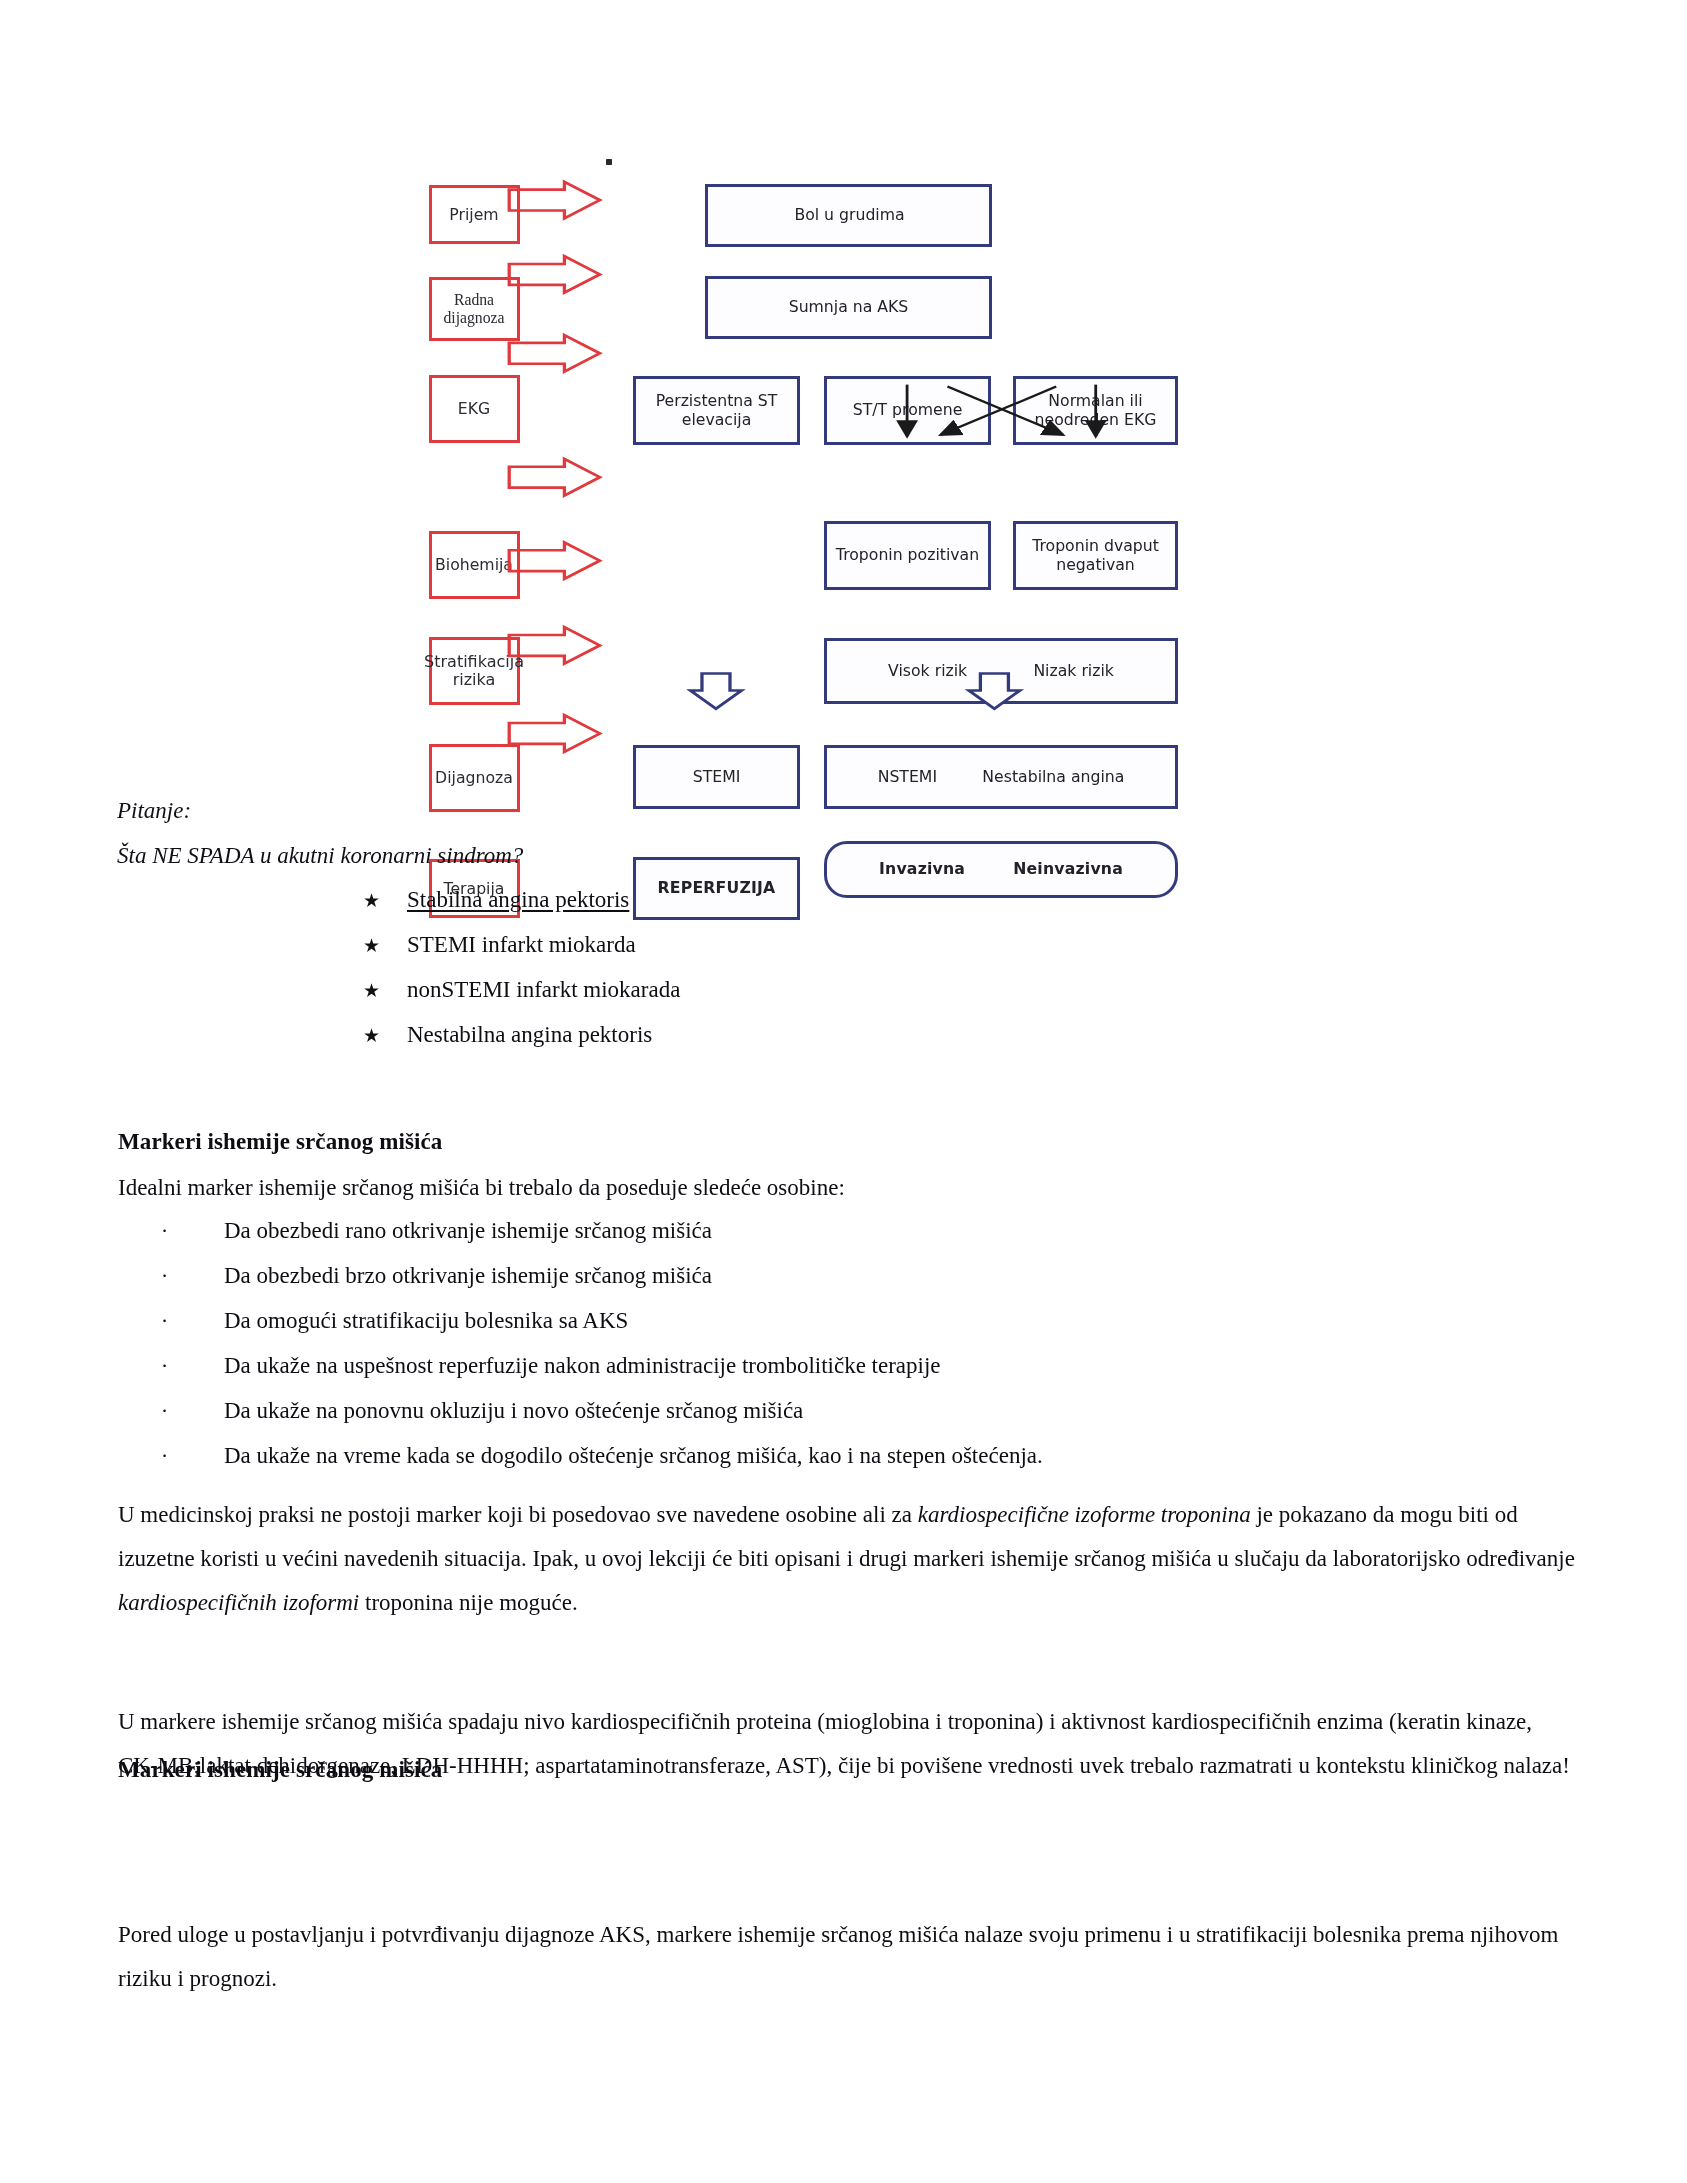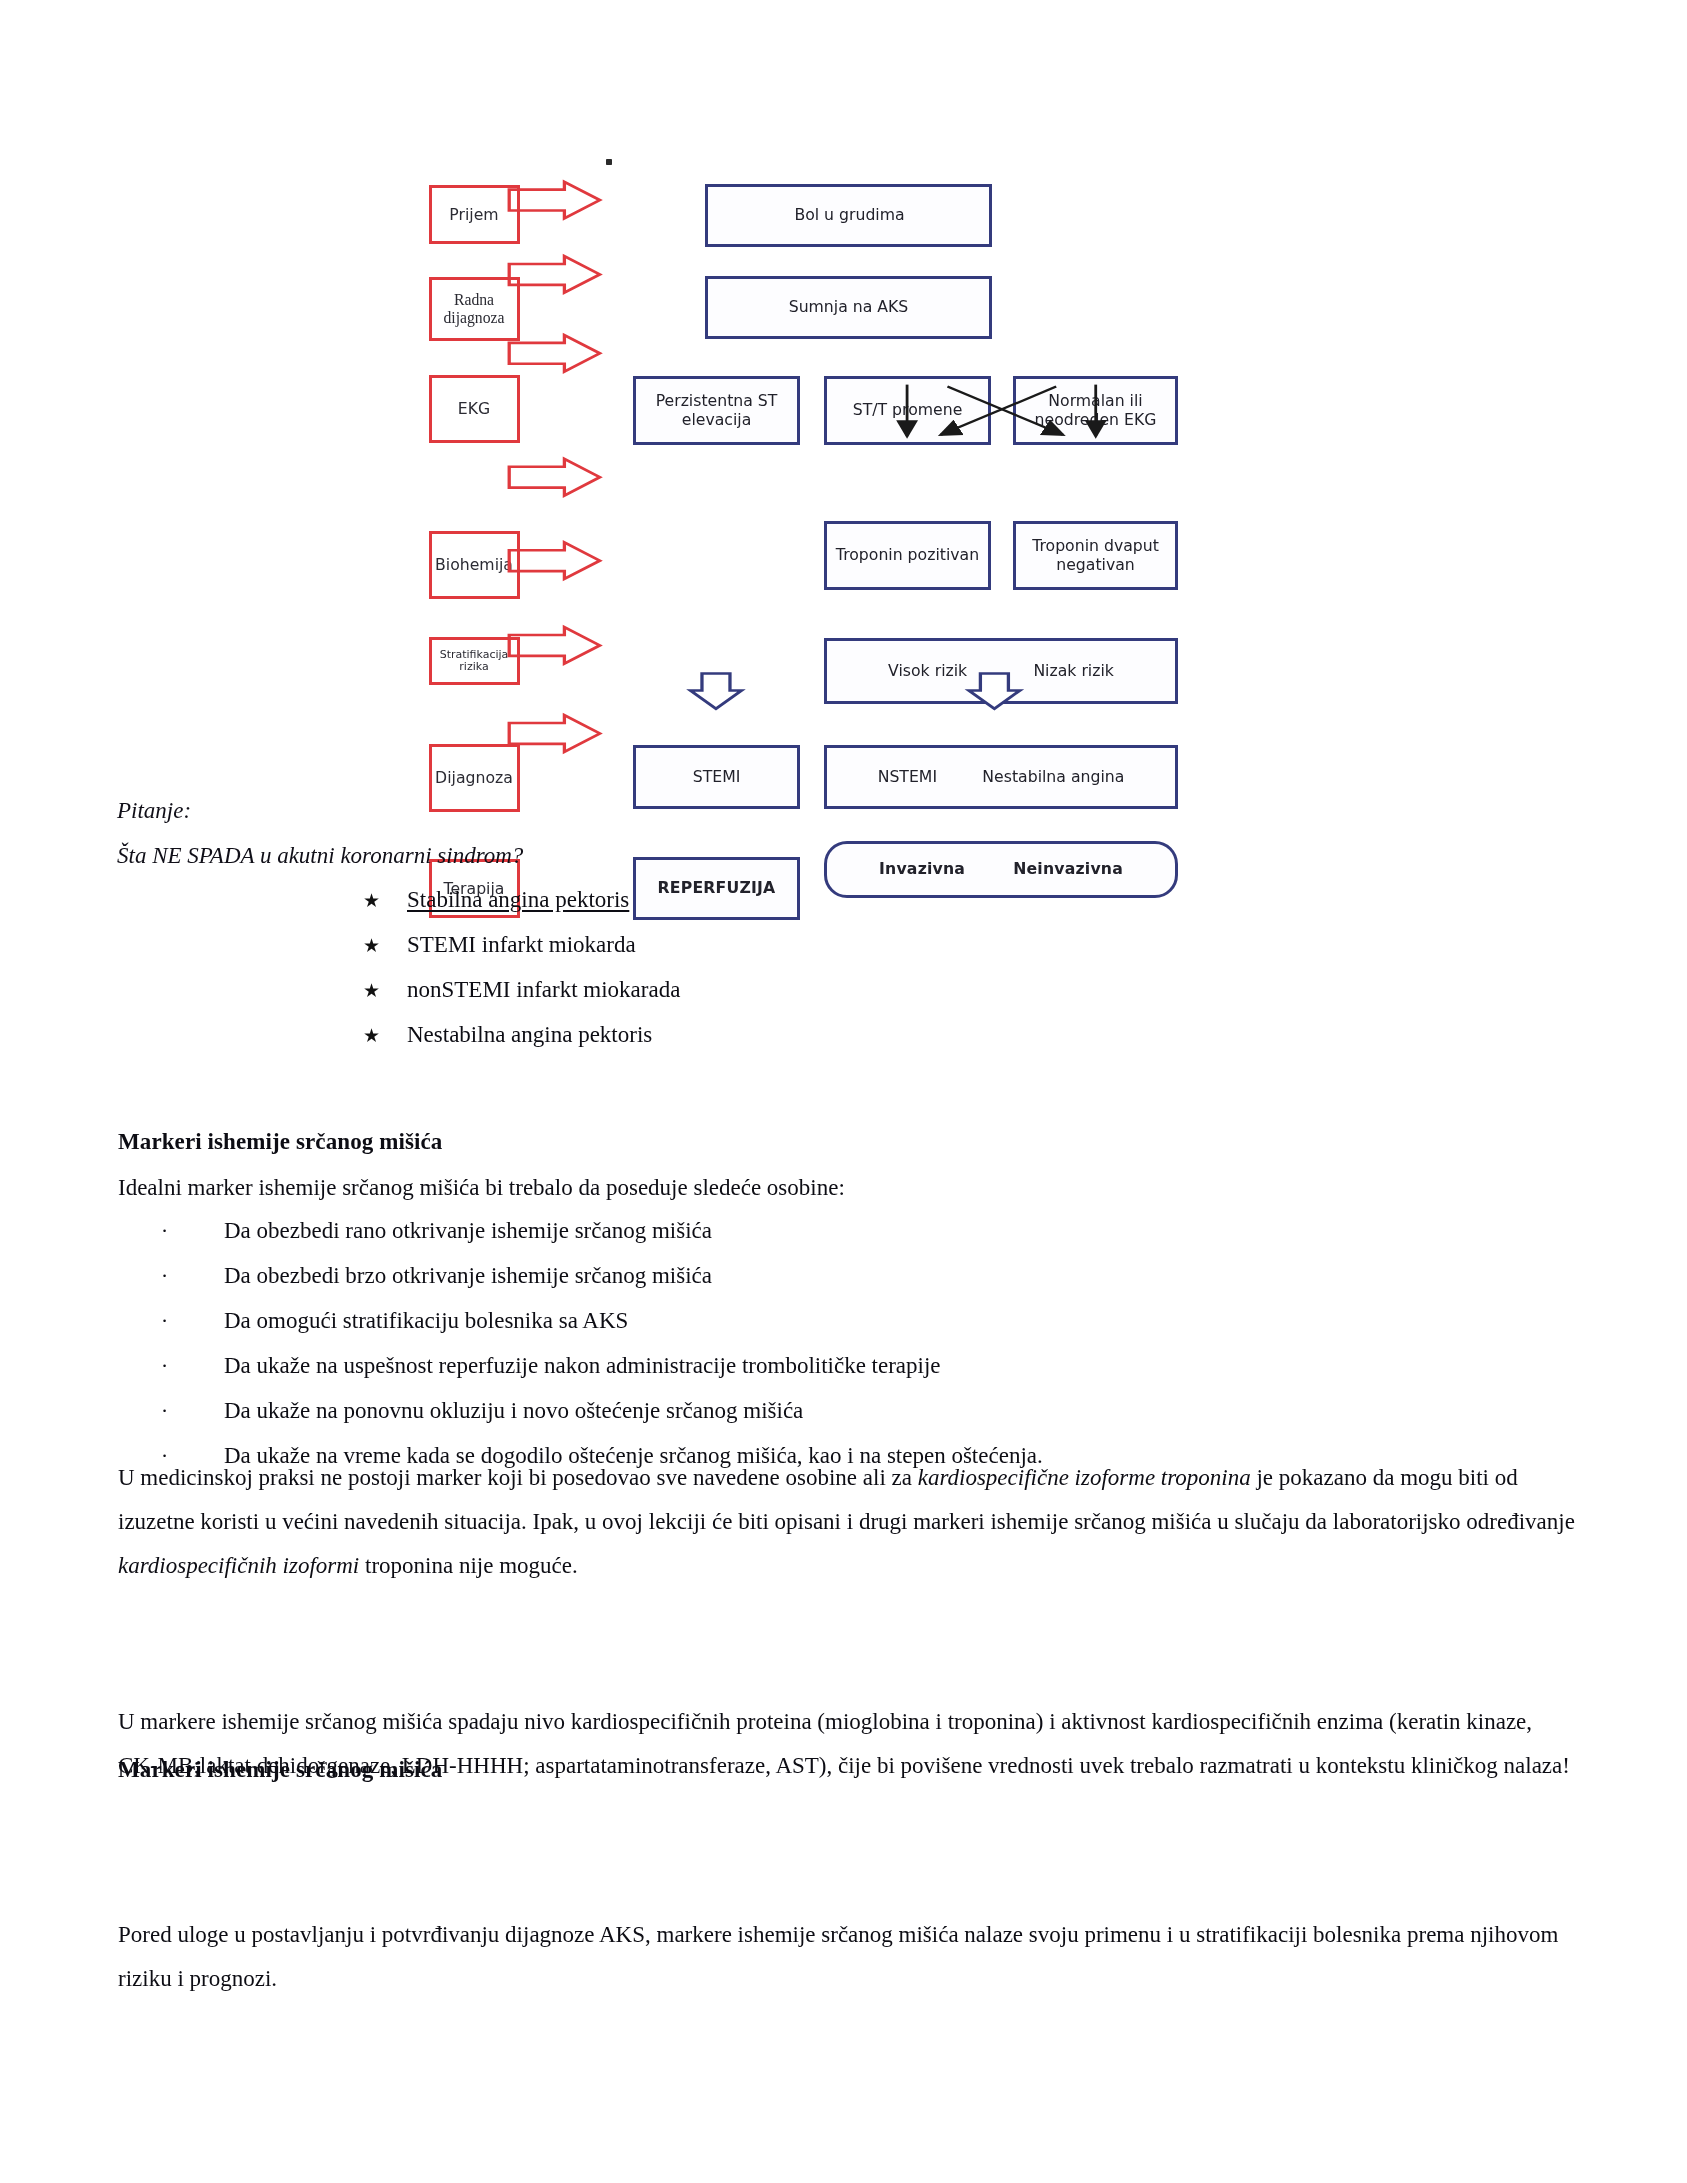--- a/index.html
+++ b/index.html
@@ -161,21 +161,21 @@
   }
   .b-txt { white-space: nowrap; }
 
   .block {
     position: absolute;
     left: 118px;
     width: 1466px;
     font-size: 23px;
     line-height: 44px;
   }
-  .block.p1 { top: 1456px; }
+  .block.p1 { top: 1493px; }
   .block.p2 { top: 1700px; }
   .block.p3 { top: 1913px; }
   .block em { font-style: italic; }
 </style>
 </head>
 <body>
 
 <div class="page">
 
   <div class="figure">
@@ -187,21 +187,21 @@
     </div>
     <div class="stage" style="left:16.5px; top:133px; width:91px; height:64px;font-family:Liberation Serif, serif;">
       <span>Radna dijagnoza</span>
     </div>
     <div class="stage" style="left:16.5px; top:231px; width:91px; height:68px;">
       <span>EKG</span>
     </div>
     <div class="stage" style="left:16.5px; top:387px; width:91px; height:68px;">
       <span>Biohemija</span>
     </div>
-    <div class="stage" style="left:16.5px; top:493px; width:91px; height:48px; font-size:11px;">
+    <div class="stage" style="left:16.5px; top:493px; width:91px; height:68px; font-size:16px;">
       <span>Stratifikacija rizika</span>
     </div>
     <div class="stage" style="left:16.5px; top:600px; width:91px; height:68px;">
       <span>Dijagnoza</span>
     </div>
     <div class="stage" style="left:16.5px; top:715px; width:91px; height:59px;">
       <span>Terapija</span>
     </div>
 
     <svg class="arrowlayer" viewBox="0 0 1010 960" preserveAspectRatio="none">

